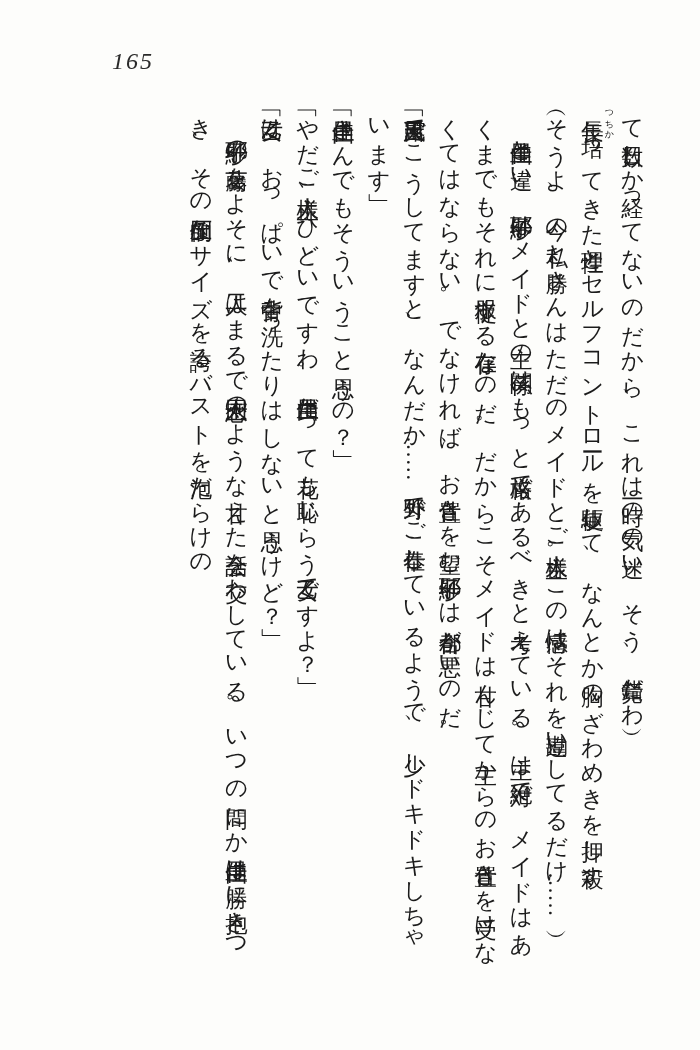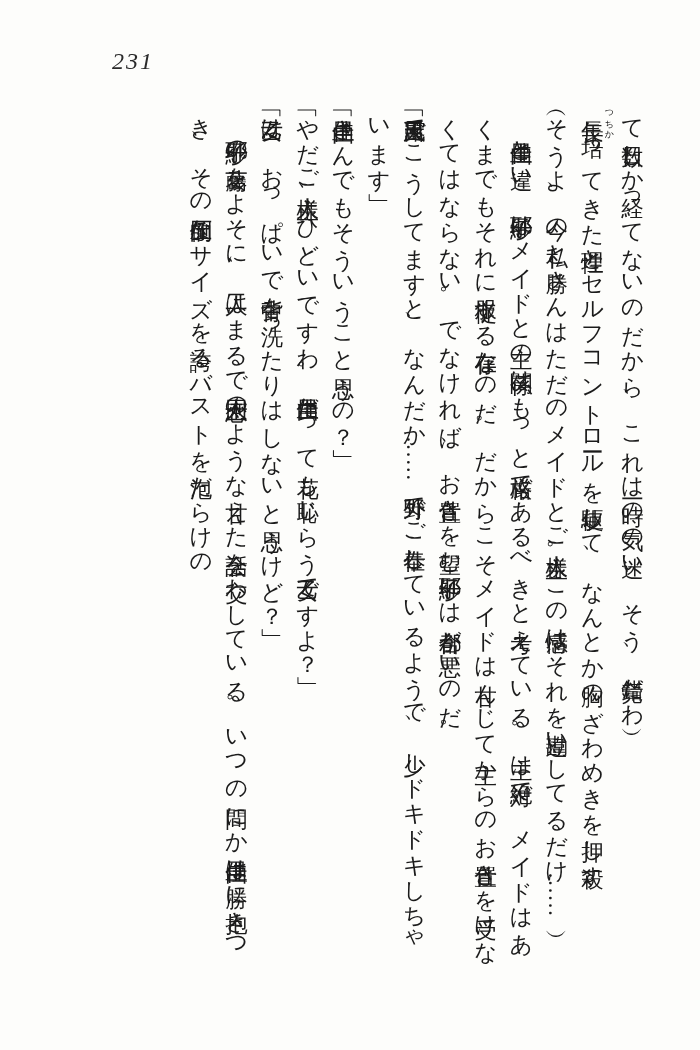--- a/index.html
+++ b/index.html
@@ -54,21 +54,21 @@
   rt {
     font-size: 9px;
     letter-spacing: 0;
     color: #1b1b1b;
   }
 </style>
 </head>
 <body>
 
 <div class="page">
-  <div class="page-number">231</div>
+  <div class="page-number">165</div>
   <div class="text-body">
       <p>て数日しか経ってないのだから、これは一時の気の迷い、そう、錯覚だわ）</p>
       <p>長年<ruby>培<rt>つちか</rt></ruby>ってきた理性とセルフコントロールを駆使して、なんとか胸のざわめきを押し殺す。</p>
       <p>（そうよ、今の私と勝さんはただのメイドとご主人様。この感情はそれを勘違いしてるだけ……）</p>
       <p class="indent">由佳里と違い、紗耶子はメイドと主の関係はもっと厳格であるべきと考えている。主は絶対で、メイドはあくまでもそれに服従する存在なのだ。だからこそメイドは甘んじて主からのお仕置きを受けなくてはならない。でなければ、お仕置きを望む紗耶子には都合が悪いのだ。</p>
       <p>「露天風呂でこうしてますと、なんだか……野外でご奉仕しているようで、少しドキドキしちゃいます」</p>
       <p>「由佳里さんでもそういうこと思うの？」</p>
       <p>「やだご主人様、ひどいですわ。由佳里だって花も恥じらう乙女ですよ？」</p>
       <p>「乙女は、おっぱいで背中を洗ったりはしないと思うけど？」</p>
       <p class="indent">紗耶子の葛藤をよそに、二人はまるで恋人同士のような甘えた会話を交わしている。いつの間にか由佳里は勝に抱きつき、その圧倒的なサイズを誇るバストを泡だらけの</p>

